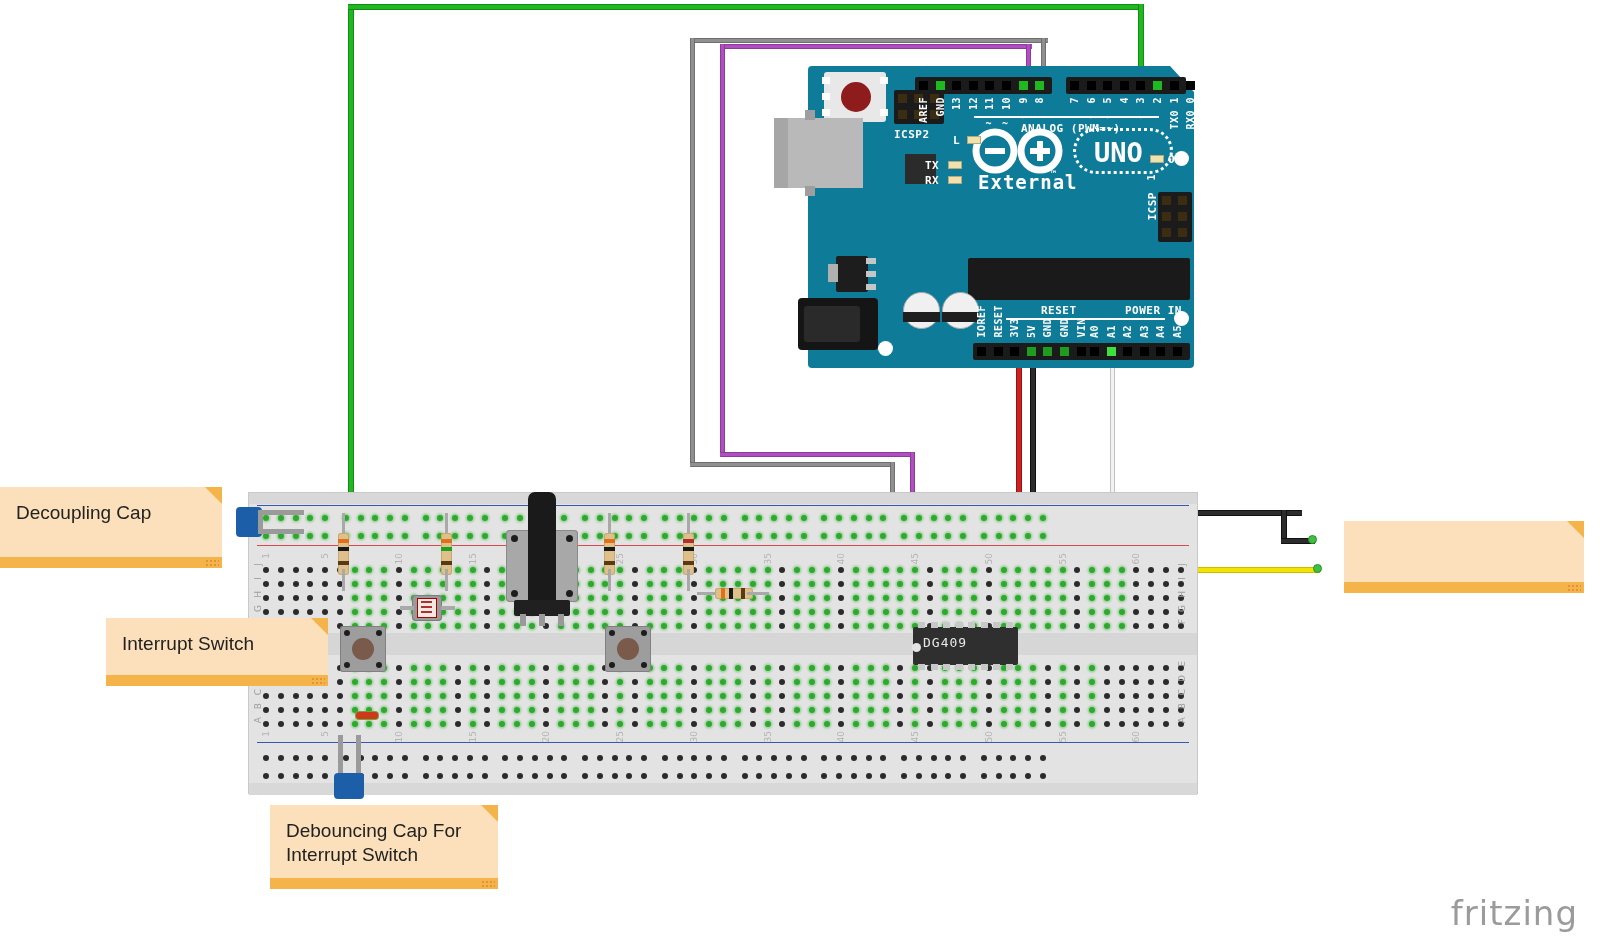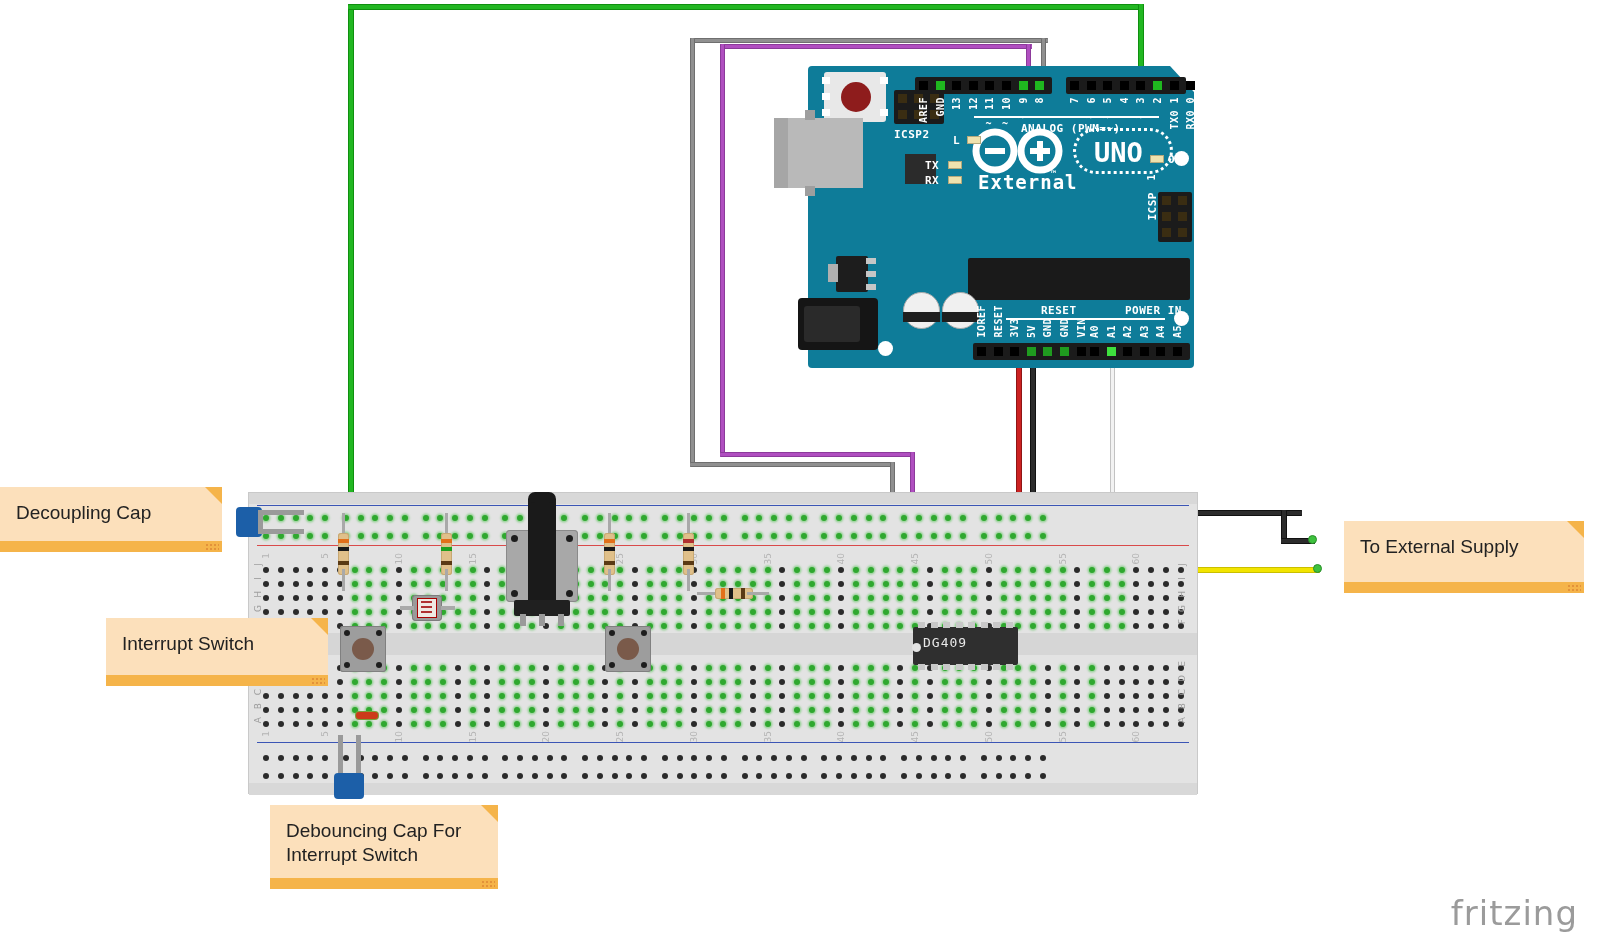--- a/index.html
+++ b/index.html
@@ -1346,21 +1346,21 @@
       <div class="abs" style="left: 980.5px; top: 622px; width: 7px; height: 6px; background: rgb(200, 200, 200);"></div>
       <div class="abs" style="left: 980.5px; top: 664px; width: 7px; height: 6px; background: rgb(200, 200, 200);"></div>
       <div class="abs" style="left: 993px; top: 622px; width: 7px; height: 6px; background: rgb(200, 200, 200);"></div>
       <div class="abs" style="left: 993px; top: 664px; width: 7px; height: 6px; background: rgb(200, 200, 200);"></div>
       <div class="abs" style="left: 1005.5px; top: 622px; width: 7px; height: 6px; background: rgb(200, 200, 200);"></div>
       <div class="abs" style="left: 1005.5px; top: 664px; width: 7px; height: 6px; background: rgb(200, 200, 200);"></div>
     </div>
 
   <div class="abs" style="left:356px;top:712px;width:22px;height:7px;background:#cc3a1a;border-radius:3px;box-shadow:0 0 0 1px #7aa03a;"></div>
 
-  <div class="note" style="left:0px;top:487px;width:222px;height:65px;">
+  <div class="note" style="left:0px;top:487px;width:222px;height:81px;">
     <div class="body">Decoupling Cap</div>
     <div class="fold"></div>
     <div class="strip"></div>
     <div class="grip"></div>
   </div>
 
   <div class="note" style="left:106px;top:618px;width:222px;height:68px;">
     <div class="body">Interrupt Switch</div>
     <div class="fold"></div>
     <div class="strip"></div>
@@ -1369,21 +1369,20 @@
 
   <div class="note" style="left:270px;top:805px;width:228px;height:84px;">
     <div class="body">Debouncing Cap For
 Interrupt Switch</div>
     <div class="fold"></div>
     <div class="strip"></div>
     <div class="grip"></div>
   </div>
 
   <div class="note" style="left:1344px;top:521px;width:240px;height:72px;">
-    <div class="body">To External Supply</div>
     <div class="fold"></div>
     <div class="strip"></div>
     <div class="grip"></div>
   </div>
 
   <div id="fritzing">fritzing</div>
 
 </div>
 
 </body></html>

